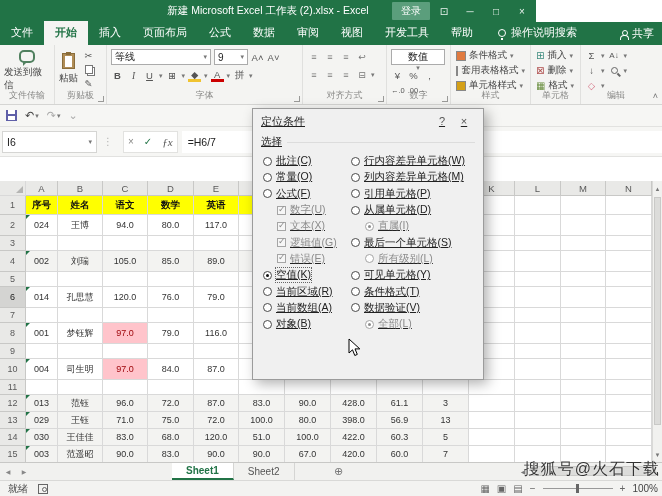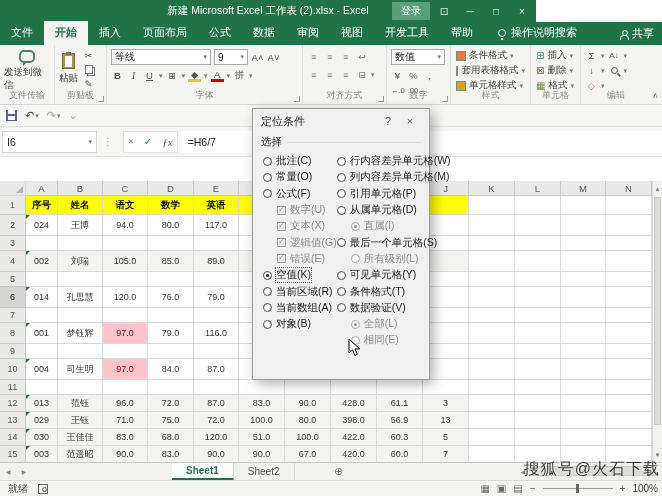--- a/index.html
+++ b/index.html
@@ -97,22 +97,22 @@
   .yellow{background:#ffff00;font-weight:bold;color:#111;font-size:9.5px;}
   .shaded{background:#f3f3f1;}
   .pink{background:#ffc4cb;color:#9c0006;}
   .flag::before{content:'';position:absolute;left:0;top:0;border-top:4px solid #217346;border-right:4px solid transparent;}
   .vscroll{position:absolute;right:0;top:0;width:10px;height:281px;background:#f1f1ef;border-left:1px solid #d9d9d7;}
   .vs-btn{height:15px;display:flex;align-items:center;justify-content:center;font-size:6px;color:#777;}
   .vs-thumb{position:absolute;left:1px;right:1px;top:16px;height:228px;background:#dcdcda;border:1px solid #c9c9c7;}
   .vs-down{position:absolute;bottom:0;left:0;right:0;}
 
   
-  .dialog{position:absolute;left:252px;top:108px;width:178px;height:272px;background:#f0f0f0;
-          border:1px solid #9b9b9b;box-shadow:4px 4px 12px rgba(0,0,0,.3);font-size:10.5px;color:#222;}
+  .dialog{position:absolute;left:252px;top:108px;width:232px;height:272px;background:#f0f0f0;
+          border:1px solid #9b9b9b;box-shadow:4px 4px 12px rgba(0,0,0,.3);font-size:10.5px;color:#222;text-decoration:underline;}
   .dlg-title{height:24px;background:#f0f0f0;display:flex;align-items:center;padding:0 8px;font-size:11px;}
   .dlg-title .t{flex:1;}
   .dlg-hbtn{width:22px;text-align:center;color:#555;font-size:11px;}
   .dlg-grouplabel{display:flex;align-items:center;margin:2px 8px 2px 8px;color:#1a1a1a;}
   .dlg-grouplabel::after{content:'';flex:1;border-top:1px solid #dcdcdc;margin-left:5px;}
   .dlg-cols{display:flex;padding:2px 6px 0 10px;}
   .dcol-l{width:88px;}
   .dcol-r{flex:1;}
   .opt{display:flex;align-items:center;height:16.3px;white-space:nowrap;}
   .opt.indent{padding-left:14px;}
@@ -272,21 +272,21 @@
         <span class="mini alic">≡</span>
         <span class="mini alic">⊟</span>
         <span class="dd">▾</span>
       </div>
       <div class="glabel">对齐方式</div>
       <span class="launcher"></span>
     </div>
 
     <div class="rgroup" style="width:64px;">
       <div class="gRow">
-        <span class="inputbox" style="width:54px;">
+        <span class="inputbox" style="width:54px;flex-direction:column;">
           <span>数值</span>
           <span class="dd">▾</span>
         </span>
       </div>
       <div class="gRow" style="margin-top:2px;">
         <span class="mini">¥</span>
         <span class="mini">%</span>
         <span class="mini">,</span>
       </div>
       <div class="gRow">
@@ -765,24 +765,20 @@
             <span class="lab">条件格式(T)</span>
           </div>
           <div class="opt">
             <span class="radio"></span>
             <span class="lab">数据验证(V)</span>
           </div>
           <div class="opt indent dis">
             <span class="radio sel dis"></span>
             <span class="lab">全部(L)</span>
           </div>
-          <div class="opt indent dis">
-            <span class="radio dis"></span>
-            <span class="lab">相同(E)</span>
-          </div>
         </div>
     </div>
   </div>
 
   <svg class="cursor" width="14" height="20" viewBox="0 0 14 20">
     <polygon points="1,1 1,15 4.5,11.8 6.8,17.5 9.3,16.4 7,10.9 11.8,10.9" fill="#fff" stroke="#000" stroke-width="1"></polygon>
   </svg>
 
   <div class="sheetbar">
     <span class="nav">◀</span>

